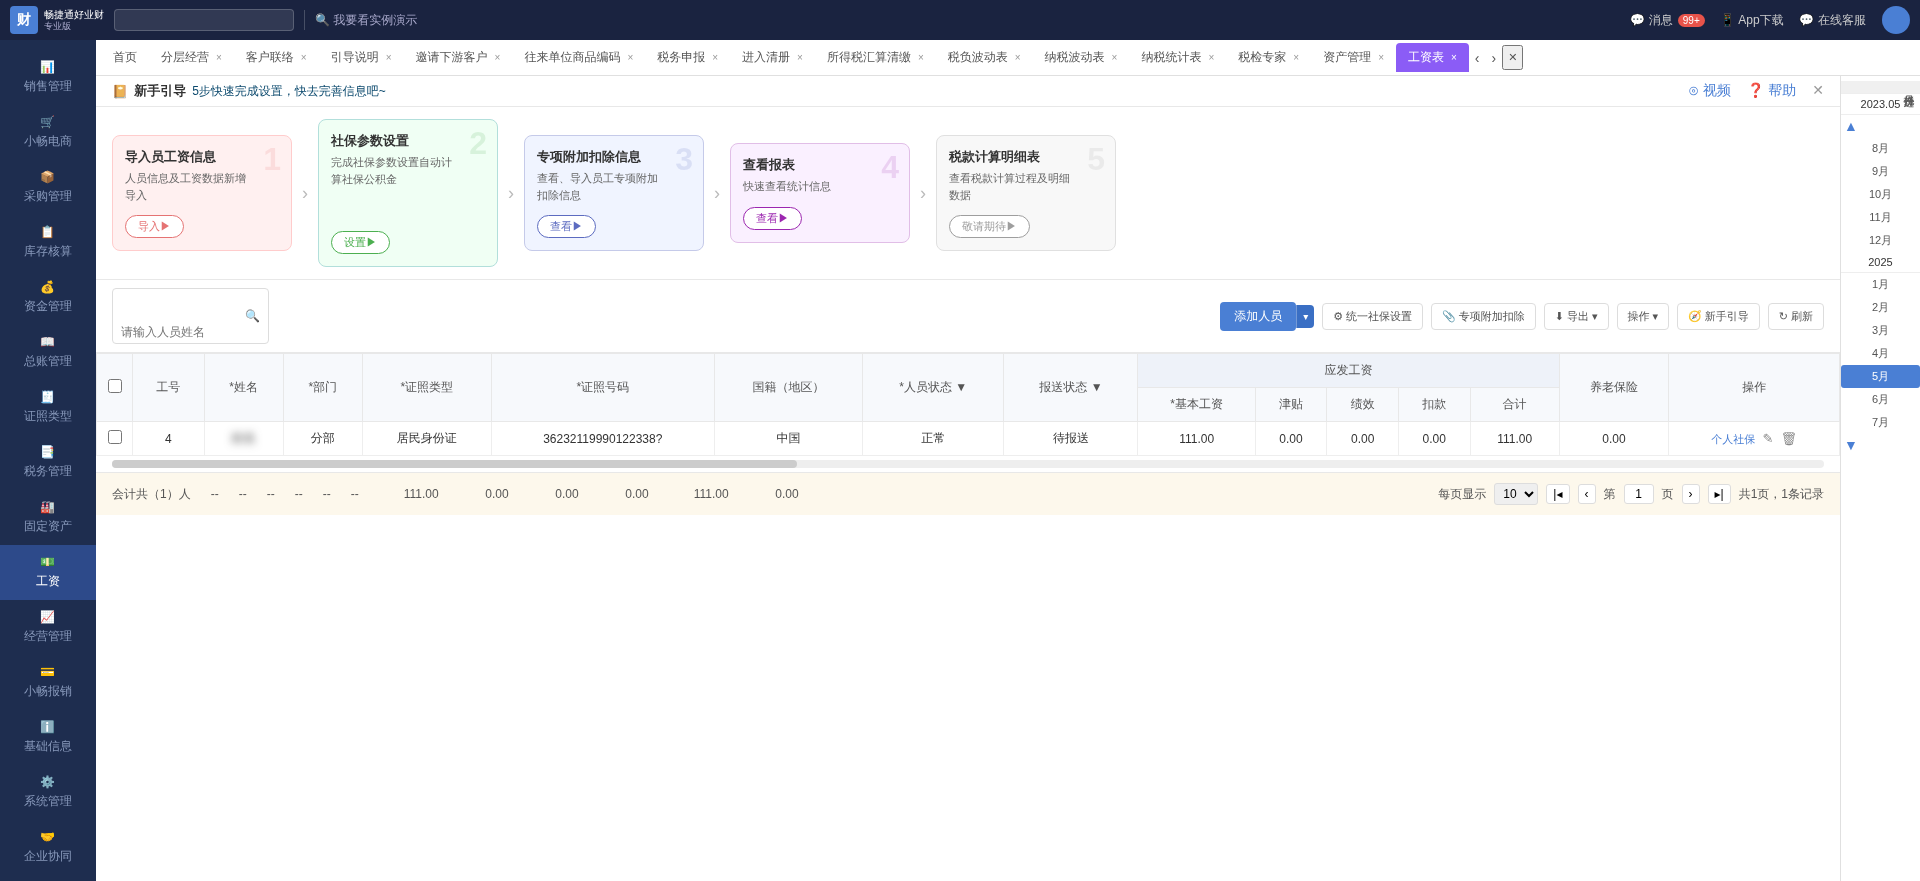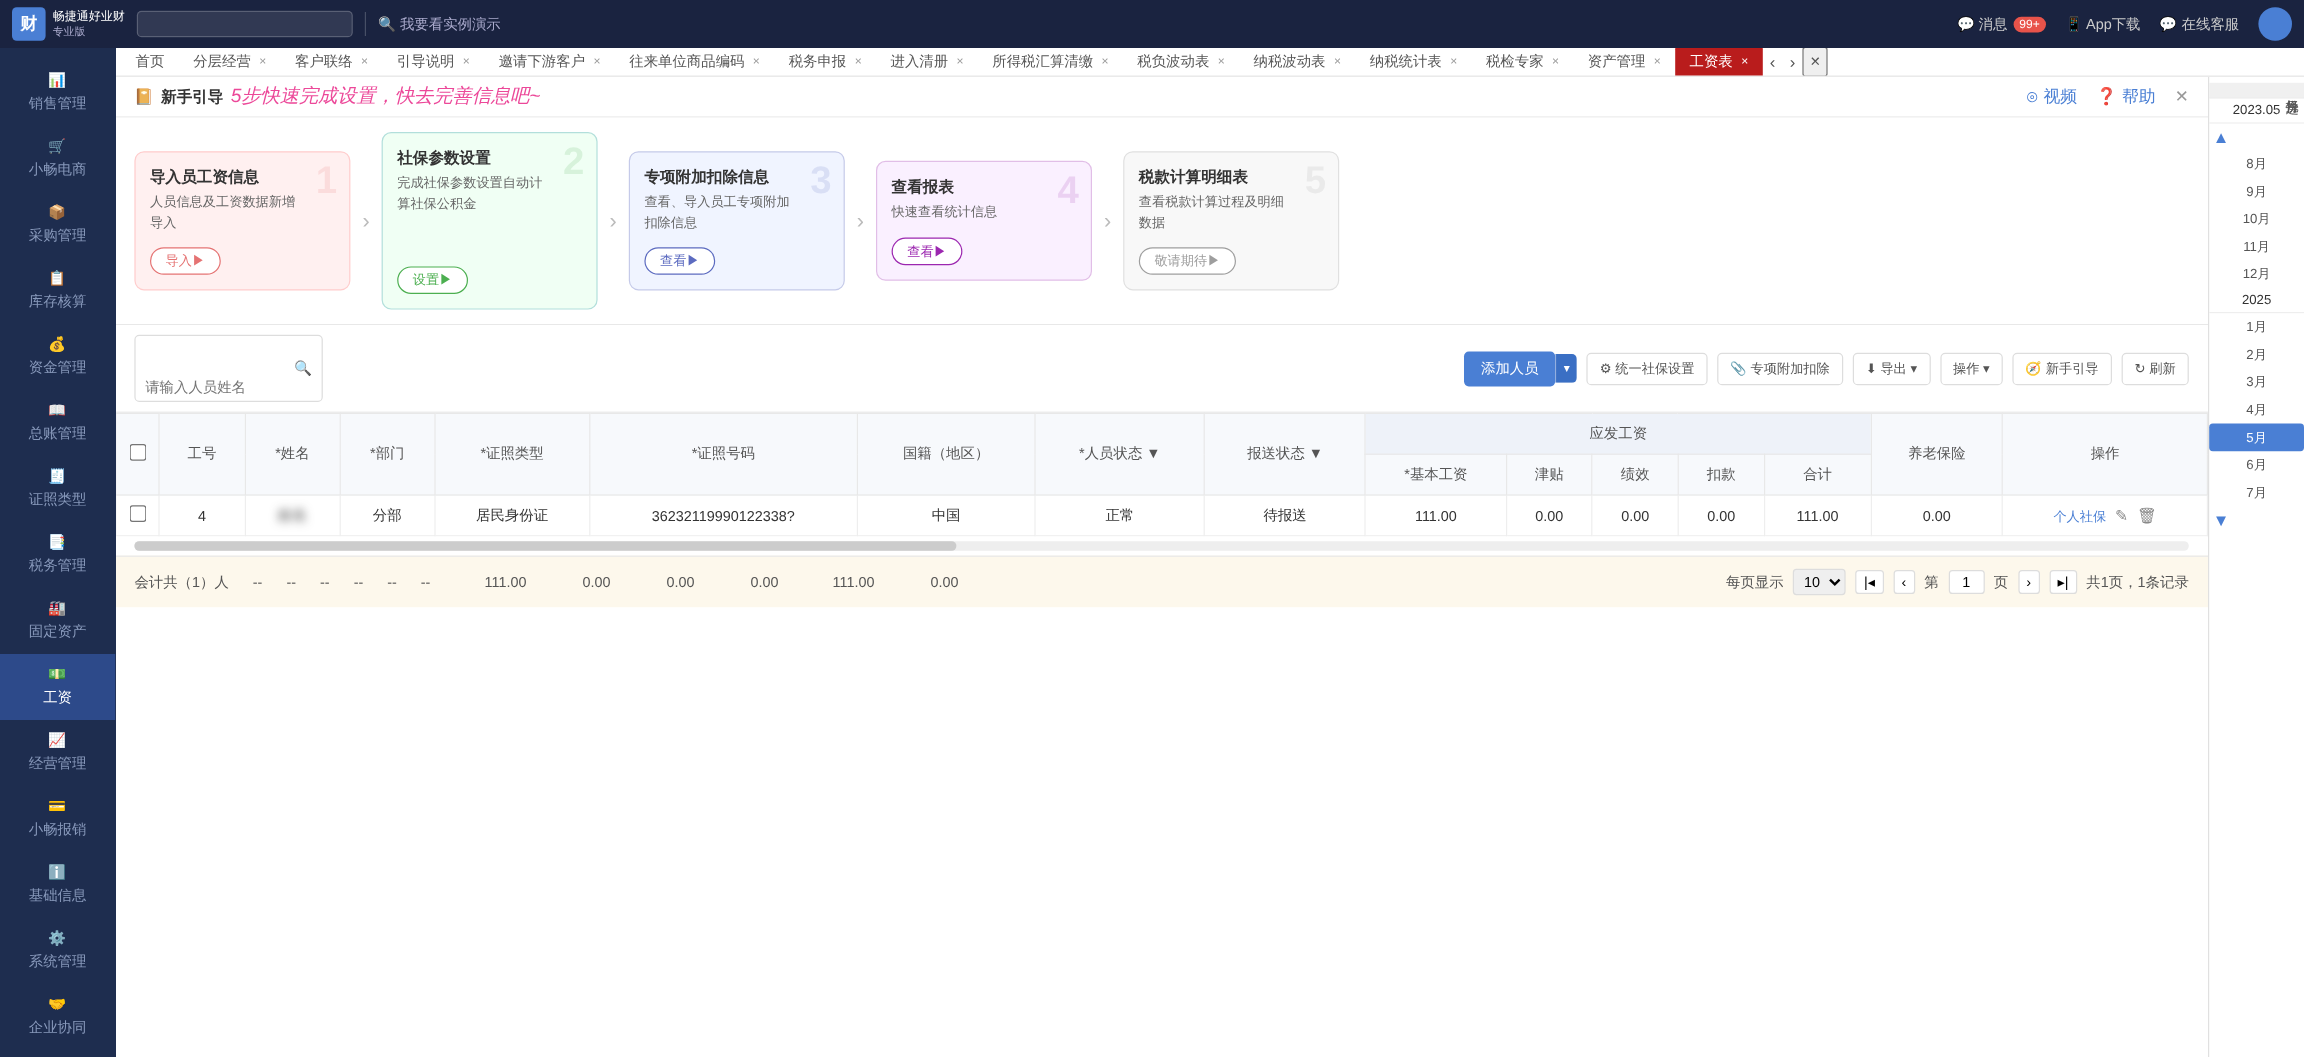--- a/index.html
+++ b/index.html
@@ -4,40 +4,40 @@
   <style>
     * { box-sizing: border-box; margin: 0; padding: 0; }
     body { font-family: 'Microsoft YaHei', Arial, sans-serif; font-size: 12px; background: #f0f2f5; overflow: hidden; }
 
     
     .app-container { display: flex; flex-direction: column; height: 881px; width: 1920px; }
     .top-bar { height: 40px; background: #1a2340; display: flex; align-items: center; padding: 0 10px; color: #fff; justify-content: space-between; flex-shrink: 0; }
     .main-layout { display: flex; flex: 1; overflow: hidden; }
     .sidebar { width: 96px; background: #1e2d4f; flex-shrink: 0; display: flex; flex-direction: column; align-items: center; padding-top: 10px; overflow-y: auto; }
     .content-area { flex: 1; display: flex; flex-direction: column; overflow: hidden; }
-    .tab-bar { height: 24px; background: #fff; display: flex; align-items: center; border-bottom: 1px solid #e0e0e0; overflow: hidden; flex-shrink: 0; padding: 0 5px; }
+    .tab-bar { height: 36px; background: #fff; display: flex; align-items: center; border-bottom: 1px solid #e0e0e0; overflow: hidden; flex-shrink: 0; padding: 0 5px; }
     .main-content { flex: 1; overflow: hidden; background: #f5f5f5; position: relative; display: flex; }
     .page-area { flex: 1; overflow: auto; padding: 0; background: #fff; }
     .right-panel { width: 80px; background: #fff; border-left: 1px solid #e0e0e0; flex-shrink: 0; display: flex; flex-direction: column; align-items: flex-start; padding-top: 5px; }
 
     
     .top-bar-left { display: flex; align-items: center; gap: 10px; }
     .app-logo { display: flex; align-items: center; gap: 6px; }
     .logo-icon { width: 28px; height: 28px; background: #4a7fd4; border-radius: 4px; display: flex; align-items: center; justify-content: center; font-size: 14px; color: #fff; font-weight: bold; }
     .top-bar-right { display: flex; align-items: center; gap: 16px; color: #ccc; font-size: 12px; }
     .top-bar-right .badge { background: #e8534a; color: #fff; border-radius: 10px; padding: 1px 5px; font-size: 10px; margin-left: 2px; }
     .top-input { background: rgba(255,255,255,0.1); border: 1px solid rgba(255,255,255,0.2); border-radius: 4px; padding: 3px 8px; color: #fff; font-size: 12px; width: 160px; }
 
     
     .sidebar-item { width: 100%; display: flex; flex-direction: column; align-items: center; padding: 10px 5px; color: #8899bb; cursor: pointer; font-size: 12px; gap: 4px; }
     .sidebar-item.active { background: #2d4a8a; color: #fff; }
 
     
     .tab-item { display: flex; align-items: center; gap: 4px; padding: 6px 12px; font-size: 12px; color: #555; cursor: pointer; border-radius: 4px 4px 0 0; white-space: nowrap; position: relative; }
-    .tab-item.active { color: #fff; background: #b91c1c; }
+    .tab-item.active { color: #fff; background: #8b5cf6; }
     .tab-item .close-x { color: #999; font-size: 10px; cursor: pointer; margin-left: 3px; }
     .tab-item.active .close-x { color: #fff; }
     .tab-nav-btn { background: none; border: none; cursor: pointer; padding: 4px 6px; font-size: 14px; color: #555; }
     .tab-close-all { font-size: 11px; color: #555; cursor: pointer; padding: 4px; }
 
     
     .guide-bar { background: #fff; border-bottom: 1px solid #e8e8e8; padding: 6px 16px; display: flex; align-items: center; gap: 8px; }
     .guide-bar-left { display: flex; align-items: center; gap: 6px; color: #333; font-size: 13px; font-weight: bold; }
     .guide-bar-right { margin-left: auto; display: flex; gap: 16px; color: #4a7fd4; font-size: 14px; cursor: pointer; }
 
@@ -268,21 +268,21 @@
         <button class="tab-close-all">✕</button>
       </div>
 
       <div class="main-content">
         <div class="page-area">
 
           <div class="guide-bar">
             <div class="guide-bar-left">
               <span>📔</span>
               <span>新手引导</span>
-              <span style="font-weight:normal;font-size:16px;color:#ec4899;font-style:italic;">5步快速完成设置，快去完善信息吧~</span>
+              <span style="font-weight:normal;font-size:12px;color:#0c4a6e;">5步快速完成设置，快去完善信息吧~</span>
             </div>
             <div class="guide-bar-right">
               <span>⊙ <span>视频</span></span>
               <span>❓ <span>帮助</span></span>
               <span style="cursor:pointer;color:#999;">✕</span>
             </div>
           </div>
 
           <div class="step-cards">
 

